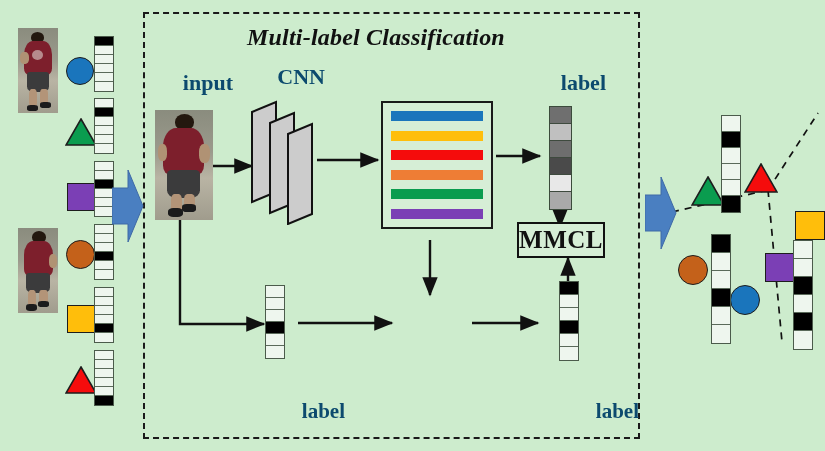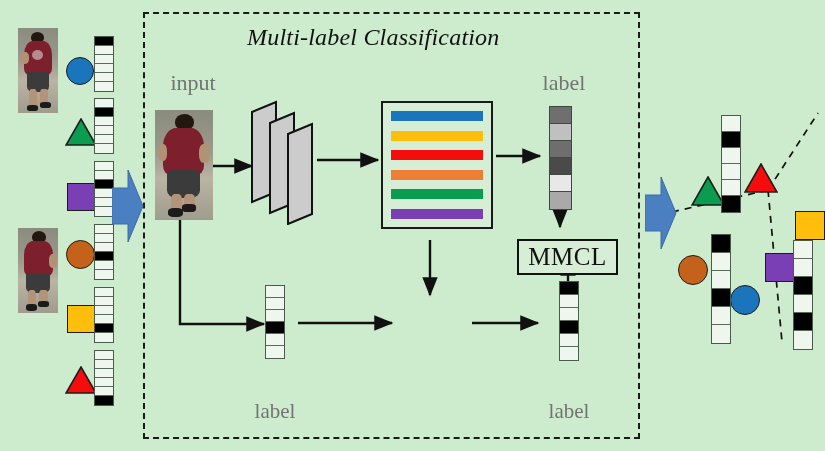--- a/index.html
+++ b/index.html
@@ -10,42 +10,42 @@
     width: 825px;
     height: 451px;
     background: #cdeccd;
     font-family: "Liberation Serif", "DejaVu Serif", serif;
     overflow: hidden;
     position: relative;
   }
   #stage {
     position: absolute;
     left: 0; top: 0;
-    width: 825px; height: 451px;
+    width: 825px; height: 451px; font-weight: bold;
   }
   .abs { position: absolute; }
 
   
   .dashed-box {
     border: 2px dashed #1a1a1a;
     background: transparent;
     box-sizing: border-box;
   }
   .panel-title {
     font-style: italic;
     font-size: 24px;
     color: #111;
     white-space: nowrap;
     letter-spacing: .2px;
   }
   .caption {
     font-size: 22px;
-    color: #737373;
+    color: #0c4a6e;
     white-space: nowrap;
-    text-align: center;
+    text-align: right;
   }
   .caption.small { font-size: 21px; }
 
   
   .vec {
     display: flex;
     flex-direction: column;
     border: 1.5px solid #4b5b4b;
     box-sizing: content-box;
     background: #f2f8f2;
@@ -306,20 +306,21 @@
       </div>
     </div>
 
   <div class="bluearrow" style="left:112px; top:168px; width:32px; height:76px;">
     <svg width="32" height="76" viewBox="0 0 32 76">
       <polygon points="0,20 16,20 16,2 31,38 16,74 16,56 0,56" fill="#4a7fc1" stroke="#3f6aa6" stroke-width="1"></polygon>
     </svg>
   </div>
 
   <div class="abs caption" style="left:153px; top:70px; width:80px;">input</div>
+  <div class="abs caption" style="left:245px; top:64px; width:80px;">CNN</div>
   <div class="abs caption" style="left:522px; top:70px; width:84px;">label</div>
 
   <div class="photo" style="left:155px; top:110px; width:58px; height:110px;">
     <div class="ground"></div>
     <div class="head" style="left:20px; top:4px;  width:19px; height:16px;"></div>
     <div class="shirt" style="left:8px;  top:18px; width:41px; height:47px;"></div>
     <div class="arm" style="left:44px; top:34px; width:11px; height:19px;"></div>
     <div class="arm" style="left:3px;  top:34px; width:9px;  height:17px;"></div>
     <div class="shorts" style="left:12px; top:60px; width:33px; height:28px;"></div>
     <div class="leg" style="left:16px; top:84px; width:11px; height:21px;"></div>
@@ -347,21 +348,21 @@
 
   <div class="scores" id="scores-strip" style="left:549px; top:106px; width:21px;">
       <div class="scell" style="background: rgb(111, 111, 111); height: 17px;"></div>
       <div class="scell" style="background: rgb(192, 192, 192); height: 17px;"></div>
       <div class="scell" style="background: rgb(110, 110, 110); height: 17px;"></div>
       <div class="scell" style="background: rgb(74, 74, 74); height: 17px;"></div>
       <div class="scell" style="background: rgb(232, 232, 232); height: 17px;"></div>
       <div class="scell" style="background: rgb(169, 169, 169); height: 17px;"></div>
     </div>
 
-  <div class="mbox" style="left:517px; top:239px; width:101px; height:36px;">MMCL</div>
+  <div class="mbox" style="left:517px; top:222px; width:88px; height:36px;">MMCL</div>
 
 
   <div class="abs" id="single-vec" style="left:265px; top:285px; width:20px;">
       <div class="vec" style="width: 18px;">
         <div class="cell" style="height: 12px;"></div>
         <div class="cell" style="height: 12px;"></div>
         <div class="cell" style="height: 12px;"></div>
         <div class="cell on" style="height: 12px;"></div>
         <div class="cell" style="height: 12px;"></div>
         <div class="cell" style="height: 12px;"></div>

